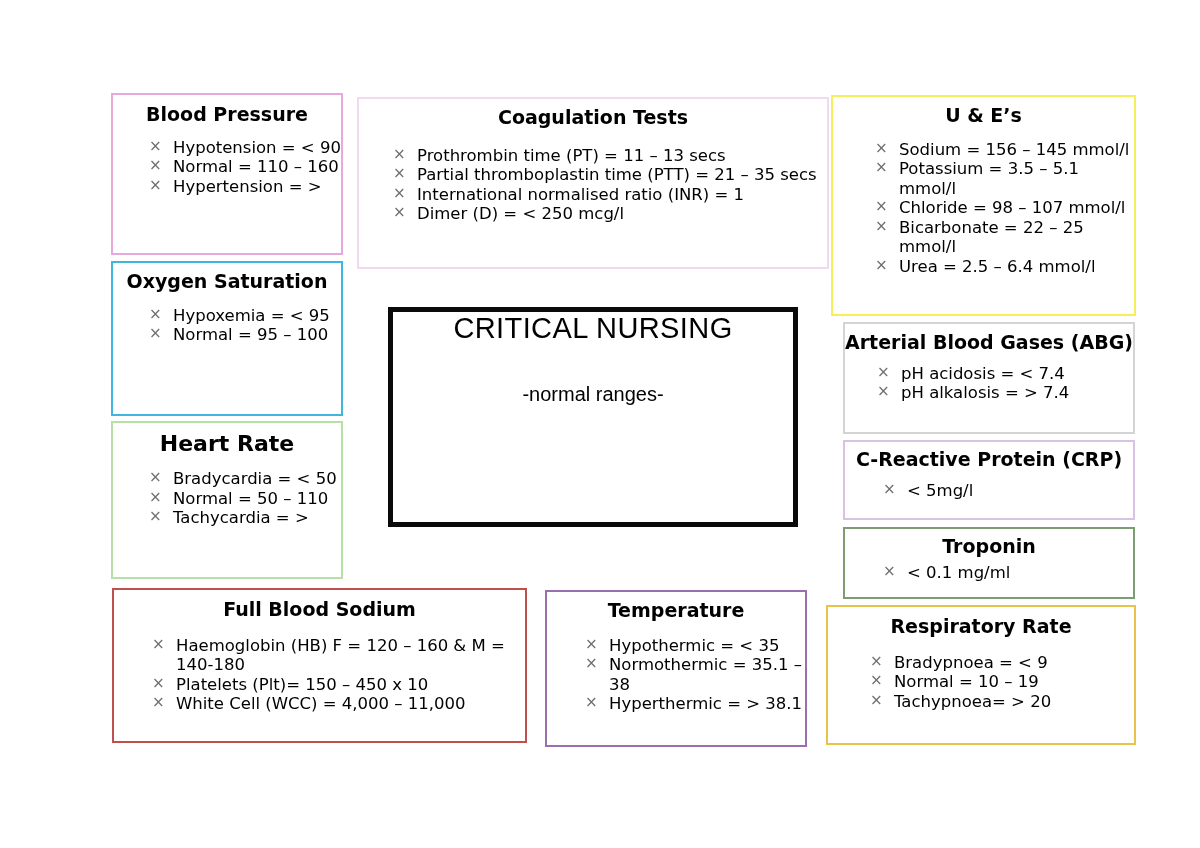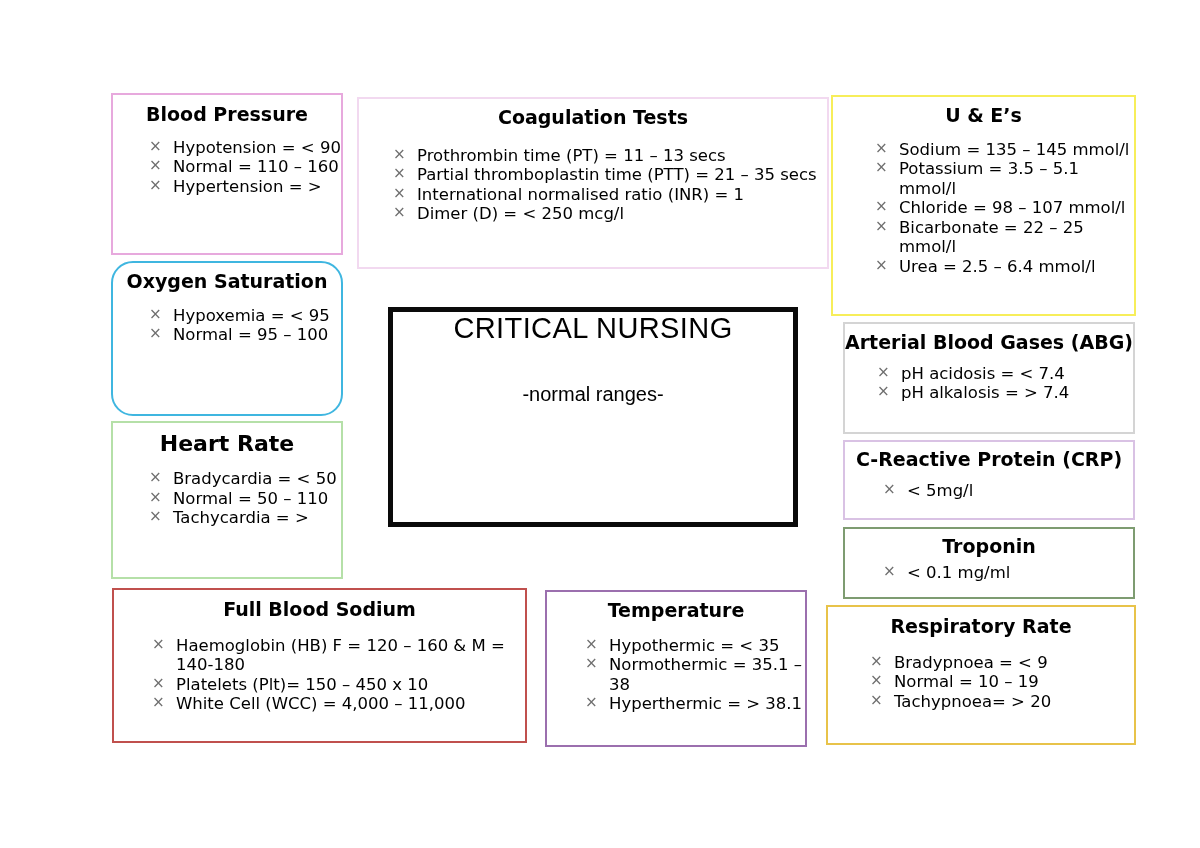--- a/index.html
+++ b/index.html
@@ -169,21 +169,21 @@
 
   <div class="box" id="blood-pressure" style="border-color: rgb(231, 169, 221);">
     <div class="box-title">Blood Pressure</div>
     <ul class="items">
         <li><span class="bullet">×</span><span>Hypotension = &lt; 90</span></li>
         <li><span class="bullet">×</span><span>Normal = 110 – 160</span></li>
         <li><span class="bullet">×</span><span>Hypertension = &gt;</span></li>
       </ul>
   </div>
 
-  <div class="box" id="oxygen-saturation" style="border-color: rgb(63, 182, 224); border-radius: 22px;">
+  <div class="box" id="oxygen-saturation" style="border-color: rgb(63, 182, 224);">
     <div class="box-title">Oxygen Saturation</div>
     <ul class="items">
         <li><span class="bullet">×</span><span>Hypoxemia = &lt; 95</span></li>
         <li><span class="bullet">×</span><span>Normal = 95 – 100</span></li>
       </ul>
   </div>
 
   <div class="box" id="heart-rate" style="border-color: rgb(181, 224, 168);">
     <div class="box-title">Heart Rate</div>
     <ul class="items">
@@ -222,21 +222,21 @@
     <ul class="items">
         <li><span class="bullet">×</span><span>Hypothermic = &lt; 35</span></li>
         <li><span class="bullet">×</span><span>Normothermic = 35.1 – 38</span></li>
         <li><span class="bullet">×</span><span>Hyperthermic = &gt; 38.1</span></li>
       </ul>
   </div>
 
   <div class="box" id="u-and-es" style="border-color: rgb(247, 238, 90);">
     <div class="box-title">U &amp; E’s</div>
     <ul class="items">
-        <li><span class="bullet">×</span><span>Sodium = 135 – 145 mmol/l</span></li>
+        <li><span class="bullet">×</span><span>Sodium = 156 – 145 mmol/l</span></li>
         <li><span class="bullet">×</span><span>Potassium = 3.5 – 5.1 mmol/l</span></li>
         <li><span class="bullet">×</span><span>Chloride = 98 – 107 mmol/l</span></li>
         <li><span class="bullet">×</span><span>Bicarbonate = 22 – 25 mmol/l</span></li>
         <li><span class="bullet">×</span><span>Urea = 2.5 – 6.4 mmol/l</span></li>
       </ul>
   </div>
 
   <div class="box" id="arterial-blood-gases" style="border-color: rgb(212, 212, 212);">
     <div class="box-title">Arterial Blood Gases (ABG)</div>
     <ul class="items">

